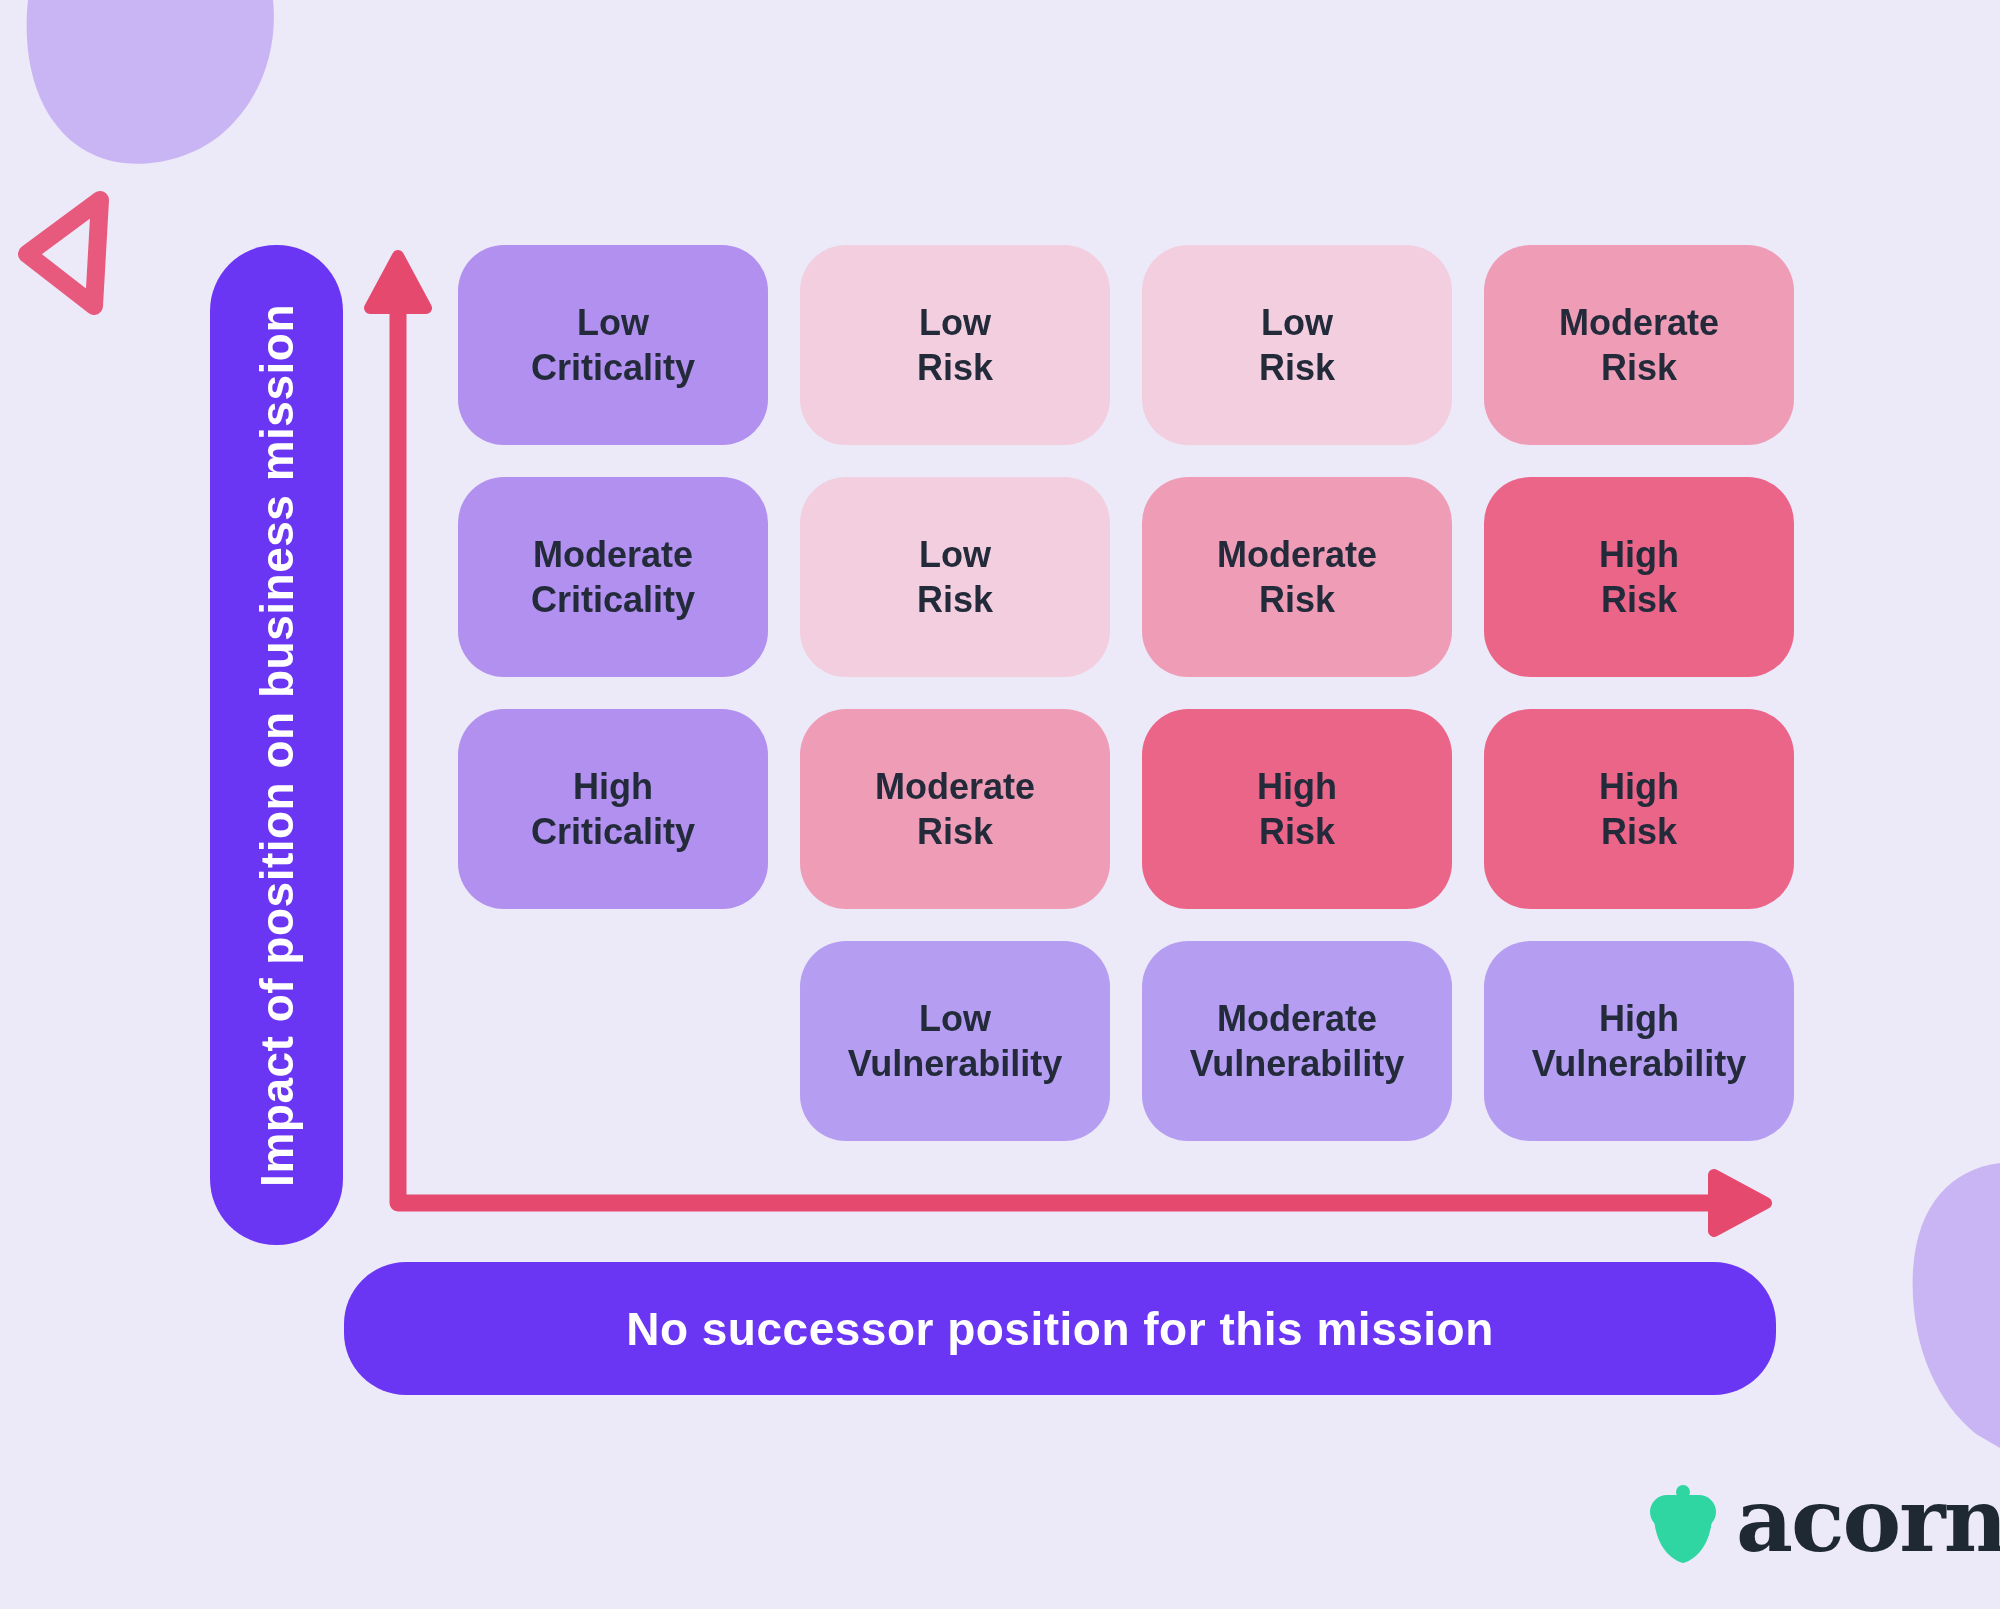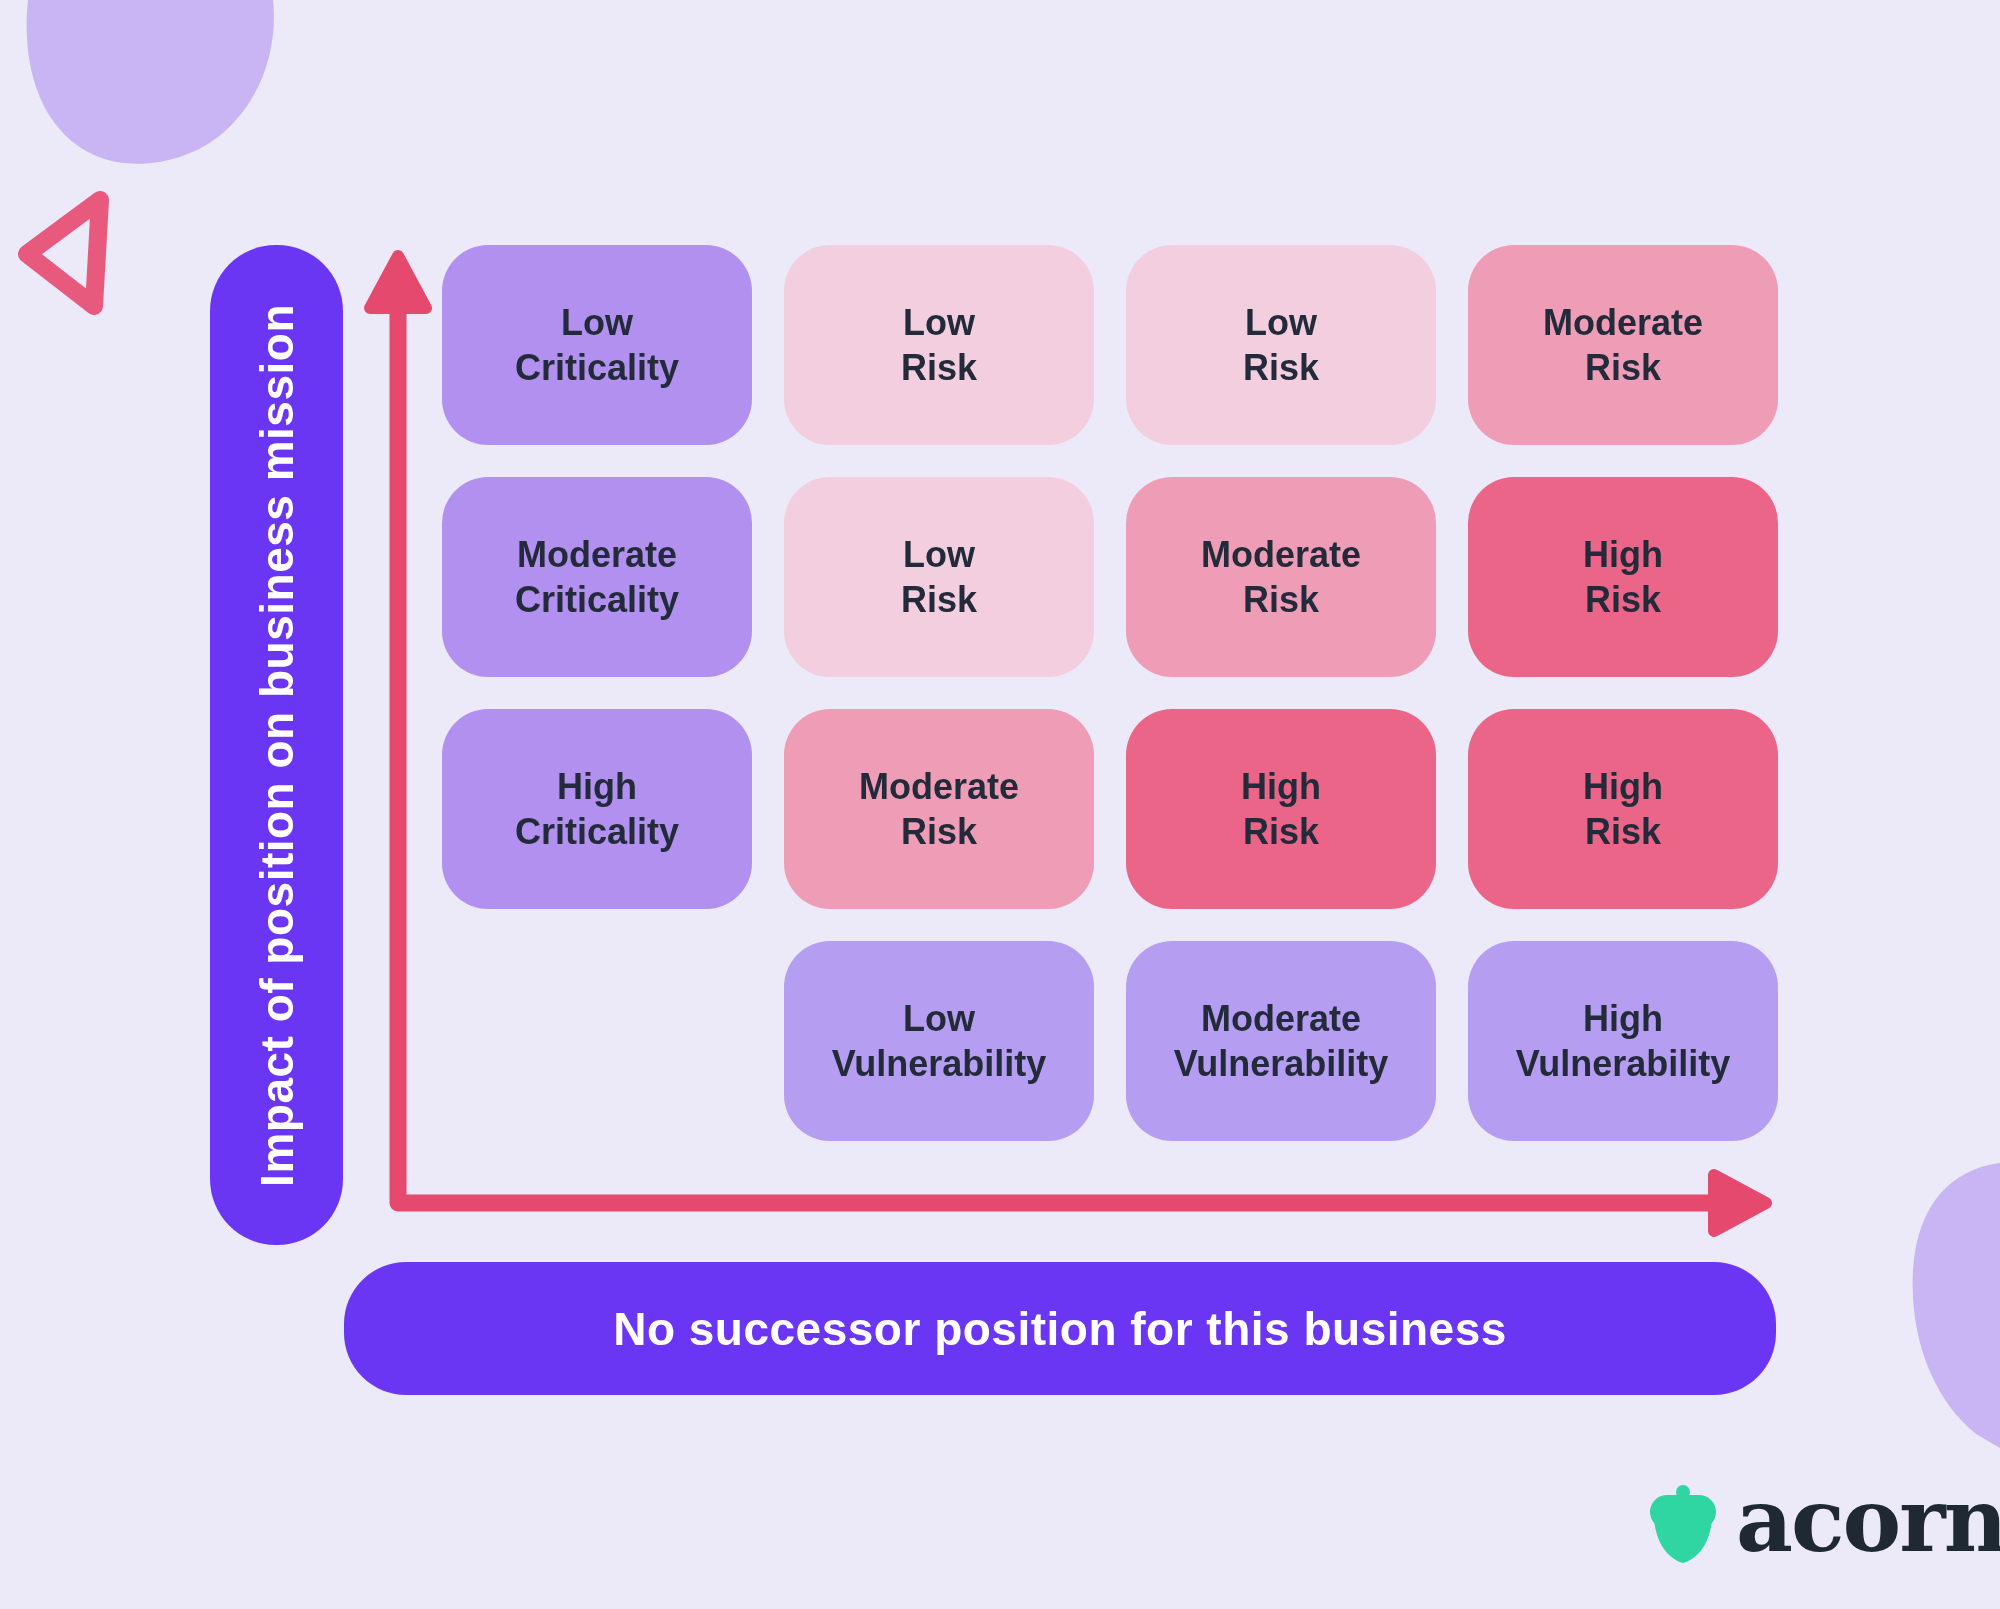--- a/index.html
+++ b/index.html
@@ -37,21 +37,21 @@
     transform: rotate(180deg);
     color: var(--color-axis-bar-text);
     font-weight: bold;
     font-size: 46px;
     letter-spacing: 0.5px;
     white-space: nowrap;
   }
   
   .matrix {
     position: absolute;
-    left: 442px;
+    left: 458px;
     top: 245px;
     width: 1333px;
     height: 905px;
     display: grid;
     grid-template-columns: repeat(4, 310px);
     grid-template-rows: repeat(4, 200px);
     column-gap: 31px;
     row-gap: 35px;
     gap: 32px;
   }
@@ -160,21 +160,21 @@
 
     <div class="cell vulnerability start-c2">Low
 Vulnerability</div>
     <div class="cell vulnerability">Moderate
 Vulnerability</div>
     <div class="cell vulnerability">High
 Vulnerability</div>
   </div>
 
   <div class="footer-bar">
-    <span class="footer-label">No successor position for this business</span>
+    <span class="footer-label">No successor position for this mission</span>
   </div>
 
   <div class="logo">
     <svg class="logo-icon" viewBox="0 0 66 80">
       <circle cx="33" cy="7" r="7" style="fill: var(--color-logo-green);"></circle>
       <rect x="0" y="10" width="66" height="34" rx="17" style="fill: var(--color-logo-green);"></rect>
       <path d="M 4 34 C 6 58, 18 74, 33 78 C 48 74, 60 58, 62 34 Z" style="fill: var(--color-logo-green);"></path>
     </svg>
     <span class="logo-word">acorn</span>
   </div>

